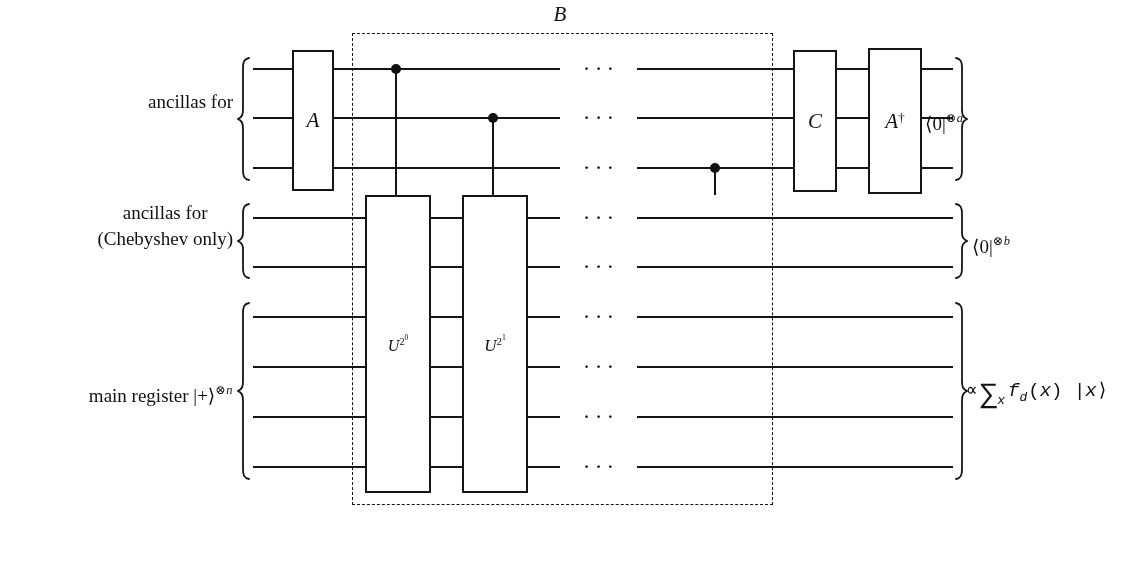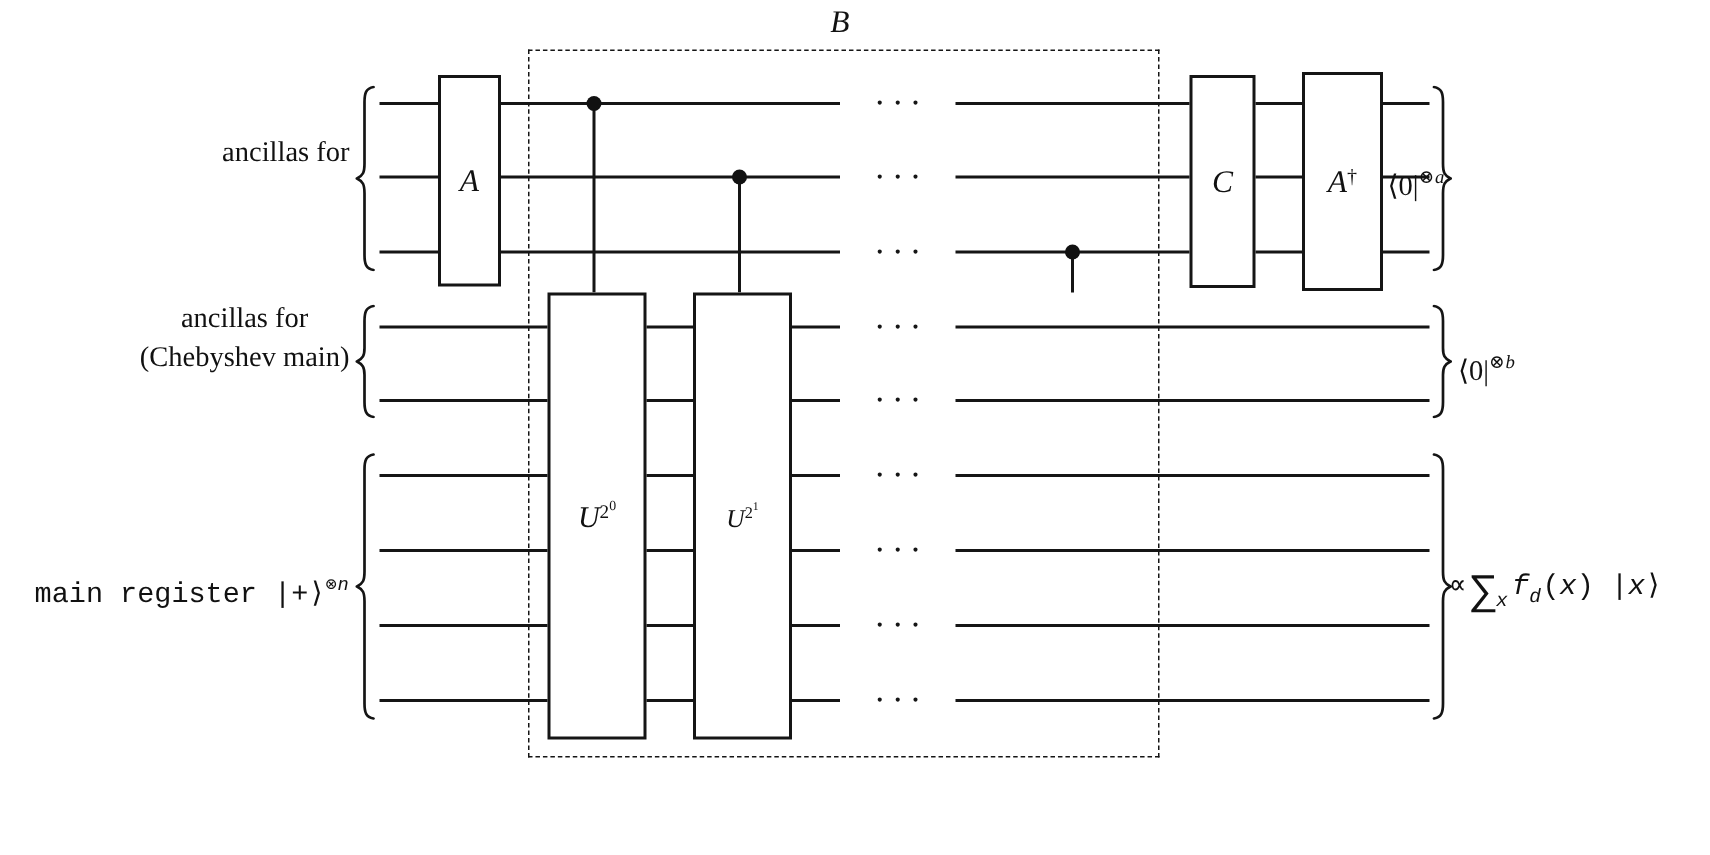--- a/index.html
+++ b/index.html
@@ -41,24 +41,24 @@
 <body>
 
 <div id="stage">
 
   <div class="reg-label" style="right:907px;top:89px;">
     <div><span>ancillas for</span></div>
   </div>
 
   <div class="reg-label" style="right:907px;top:200px;">
     <div><span>ancillas for</span></div>
-    <div><span>(Chebyshev main)</span></div>
+    <div><span>(Chebyshev only)</span></div>
   </div>
 
-  <div class="reg-label" style="right:907px;top:377px;font-family:Liberation Mono, monospace;">
+  <div class="reg-label" style="right:907px;top:377px;">
     <span>main register </span><span>|+⟩</span><span class="ksup"><span>⊗</span><span class="it">n</span></span>
   </div>
 
   <svg class="brace" style="left:237px;top:57px;" width="14" height="124">
     <path d="M12 1 C7 2 6 5 6 11 L6 52 C6 58 5 60 1 62 C5 64 6 66 6 72 L6 113 C6 119 7 122 12 123" fill="none" stroke="#151515" stroke-width="1.8" stroke-linecap="round"></path>
   </svg>
   <svg class="brace" style="left:237px;top:203px;" width="14" height="76">
     <path d="M12 1 C7 2 6 5 6 11 L6 29 C6 34 5 36 1 38 C5 40 6 42 6 47 L6 65 C6 71 7 74 12 75" fill="none" stroke="#151515" stroke-width="1.8" stroke-linecap="round"></path>
   </svg>
   <svg class="brace" style="left:237px;top:302px;" width="14" height="178">
@@ -112,21 +112,21 @@
   <div class="ctrl-line" style="left:492px;top:118px;height:77px;"></div>
   <div class="ctrl-line" style="left:714px;top:168px;height:27px;"></div>
   <div class="ctrl-dot" style="left:391px;top:64px;"></div>
   <div class="ctrl-dot" style="left:488px;top:113px;"></div>
   <div class="ctrl-dot" style="left:710px;top:163px;"></div>
 
   <div class="gate it" style="left:292px;top:50px;width:38px;height:137px;">
     <span>A</span>
   </div>
 
-  <div class="gate" style="left:365px;top:195px;width:62px;height:294px;font-size:20px;">
+  <div class="gate" style="left:365px;top:195px;width:62px;height:294px;font-size:16px;">
     <span><span class="it">U</span><span class="gsup1"><span>2</span><span class="gsup2">0</span></span></span>
   </div>
 
   <div class="gate" style="left:462px;top:195px;width:62px;height:294px;font-size:17px;">
     <span><span class="it">U</span><span class="gsup1"><span>2</span><span class="gsup2">1</span></span></span>
   </div>
 
 
   <div class="gate it" style="left:793px;top:50px;width:40px;height:138px;">
     <span>C</span>

